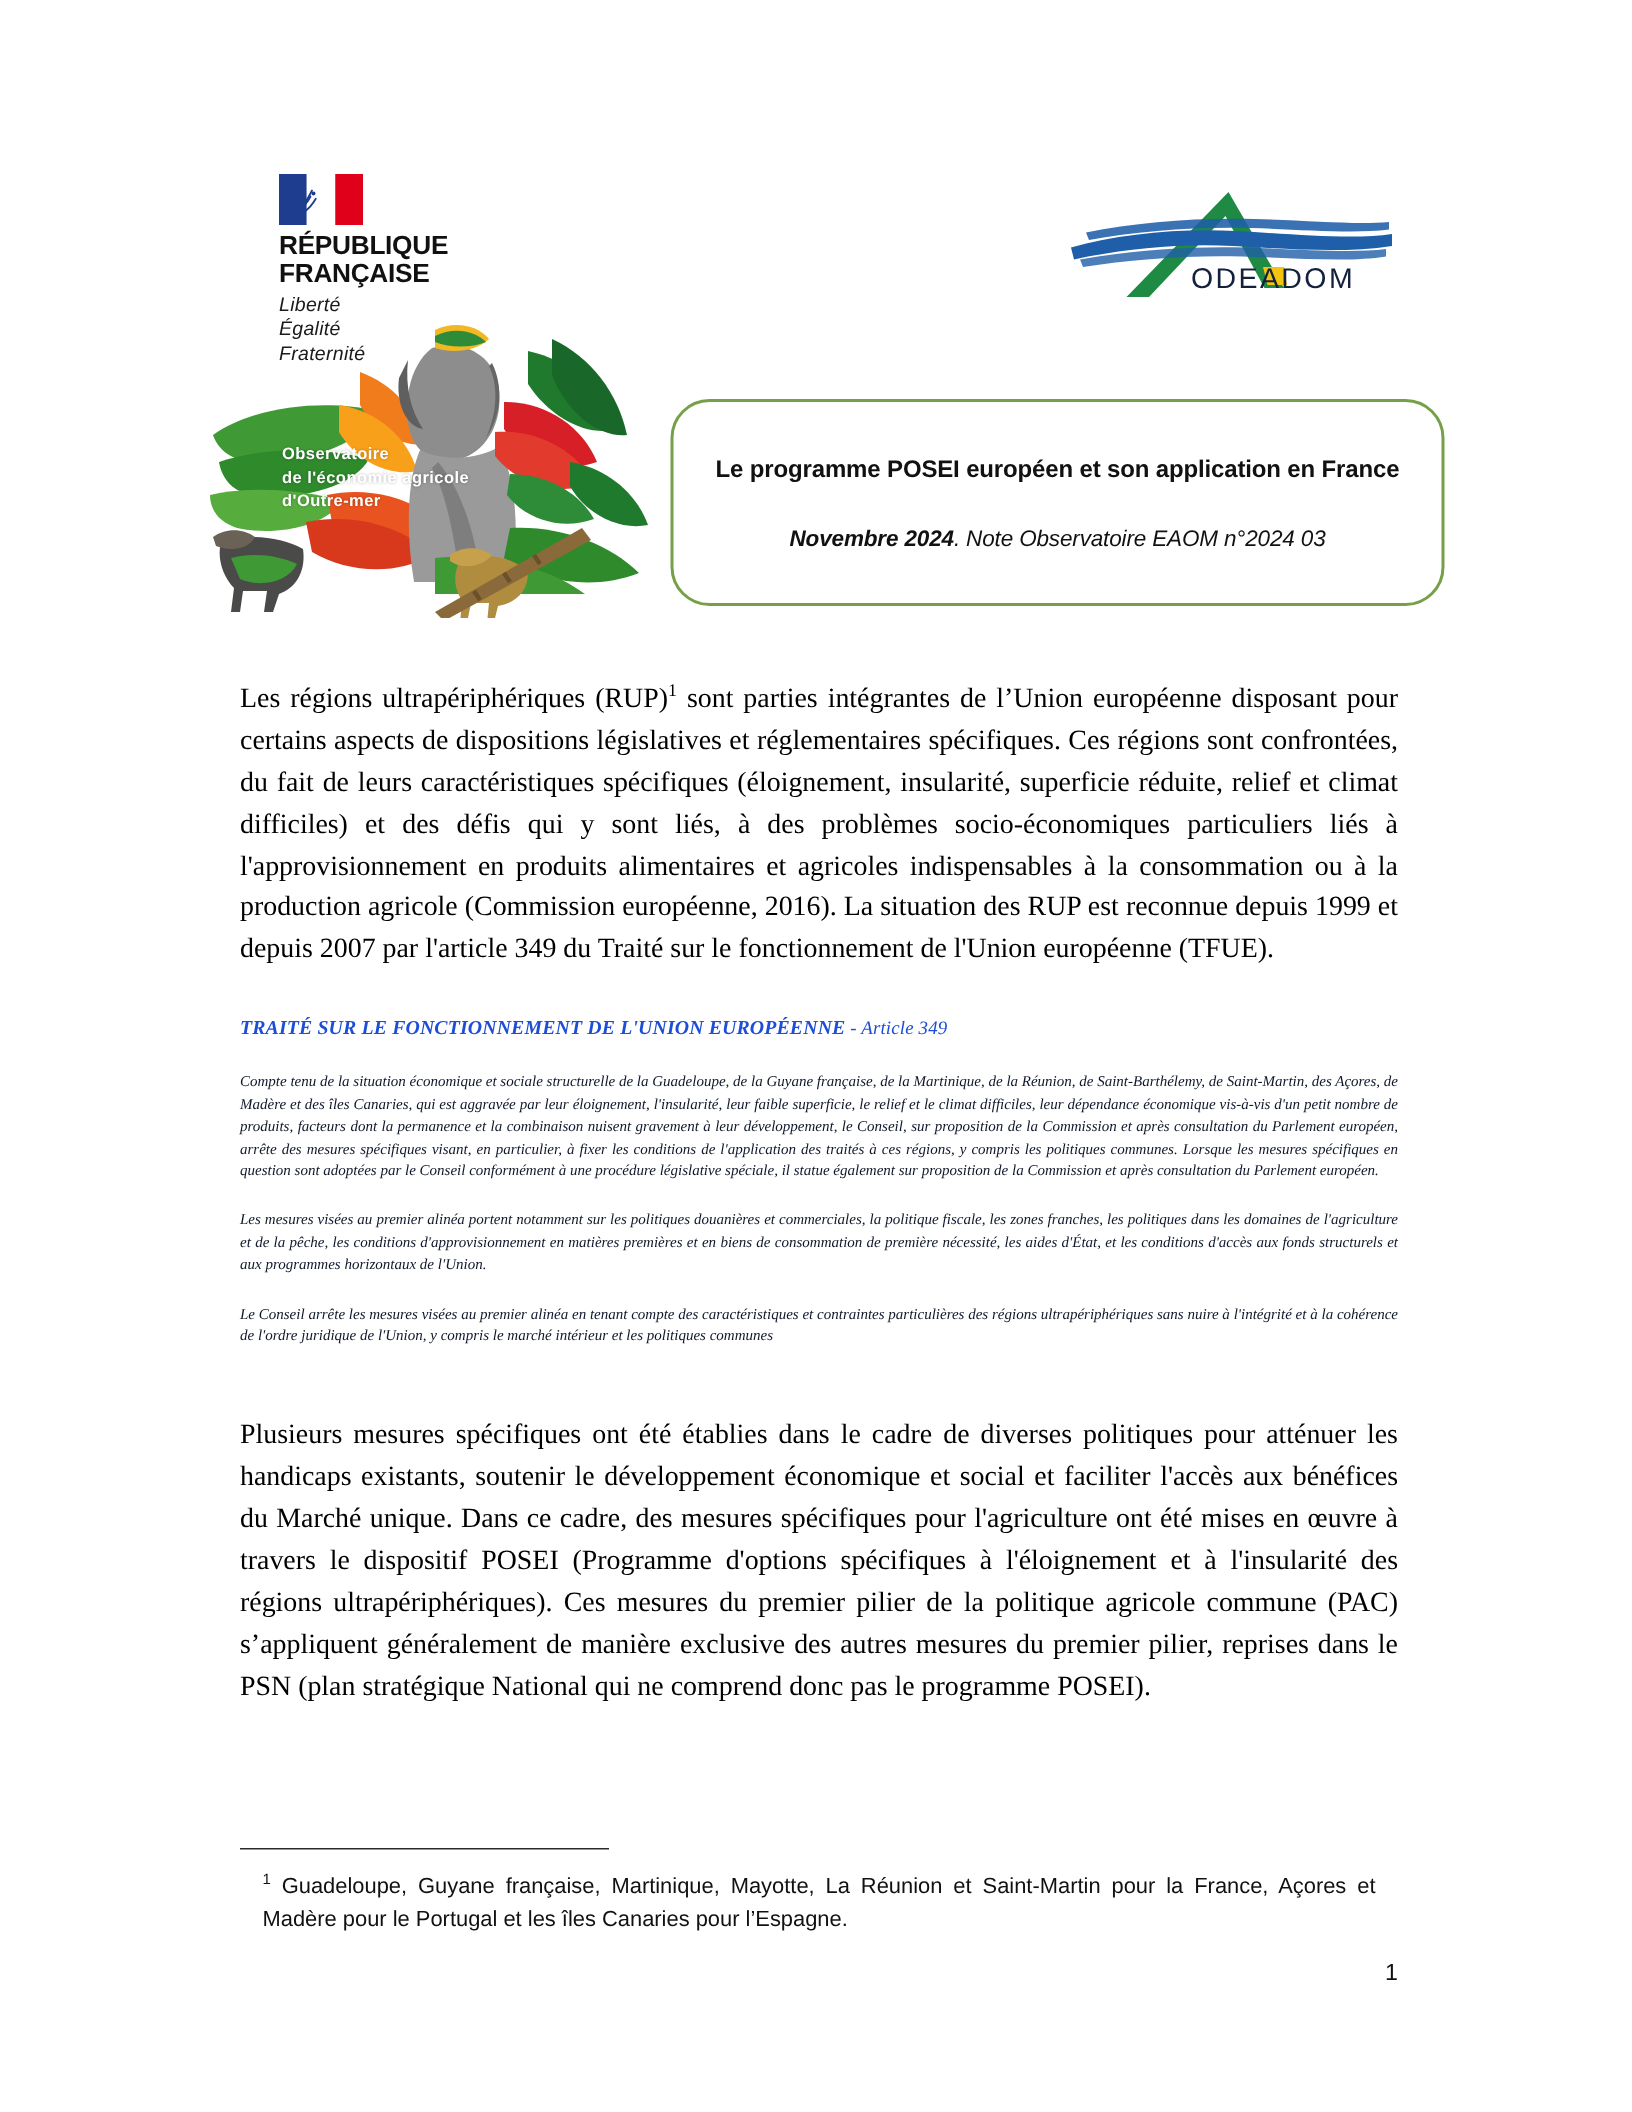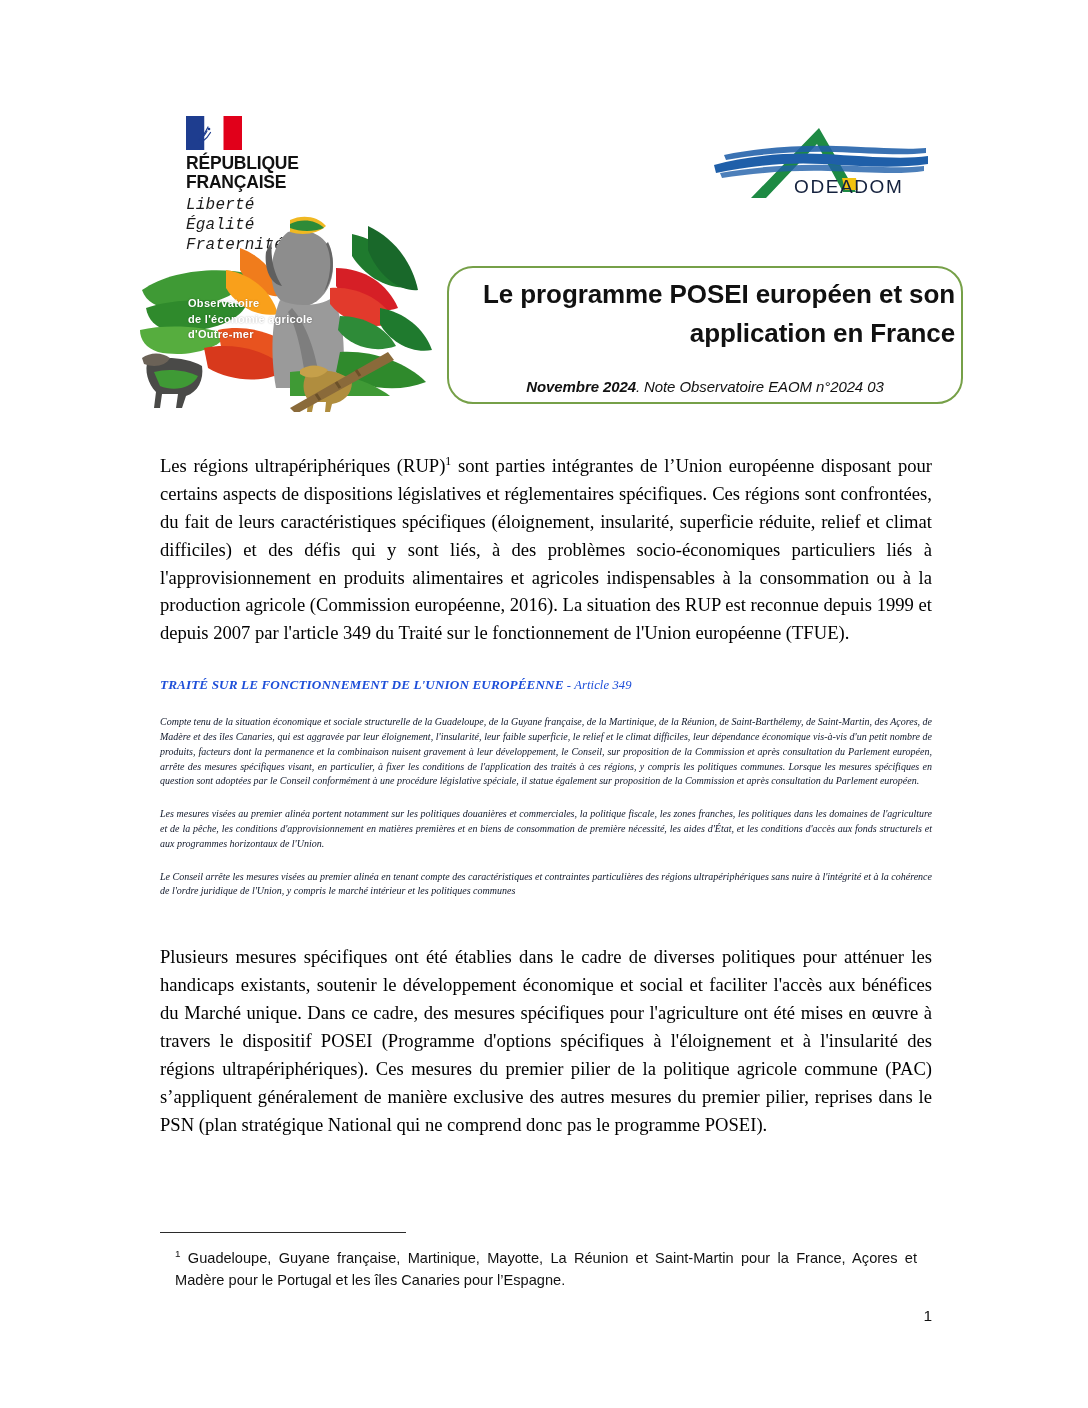--- a/index.html
+++ b/index.html
@@ -46,23 +46,23 @@
   .rf-title {
     font-family: "Liberation Sans", sans-serif;
     font-weight: bold;
     font-size: 17.5px;
     line-height: 1.06;
     letter-spacing: -0.2px;
     color: #111111;
     margin-top: 4px;
   }
   .rf-motto {
-    font-family: Liberation Mono, monospace;
-    font-style: italic;
-    font-size: 16px;
+    font-family: Liberation Sans, sans-serif;
+    font-style: italic;
+    font-size: 13px;
     line-height: 1.25;
     color: #1a1a1a;
     margin-top: 4px;
     letter-spacing: 0.2px;
   }
 
   
   .odeadom-block {
     position: absolute;
     left: 706px;
@@ -117,21 +117,21 @@
     box-sizing: border-box;
     z-index: 4;
     display: flex;
     flex-direction: column;
     align-items: center;
     justify-content: center;
   }
   .title-main {
     font-family: "Liberation Sans", sans-serif;
     font-weight: bold;
-    font-size: 26px;
+    font-size: 16px;
     line-height: 1.48;
     text-align: right;
     color: #111111;
     letter-spacing: -0.1px;
     padding: 0 6px;
   }
   .title-sub {
     font-family: "Liberation Sans", sans-serif;
     font-style: italic;
     font-size: 15px;

